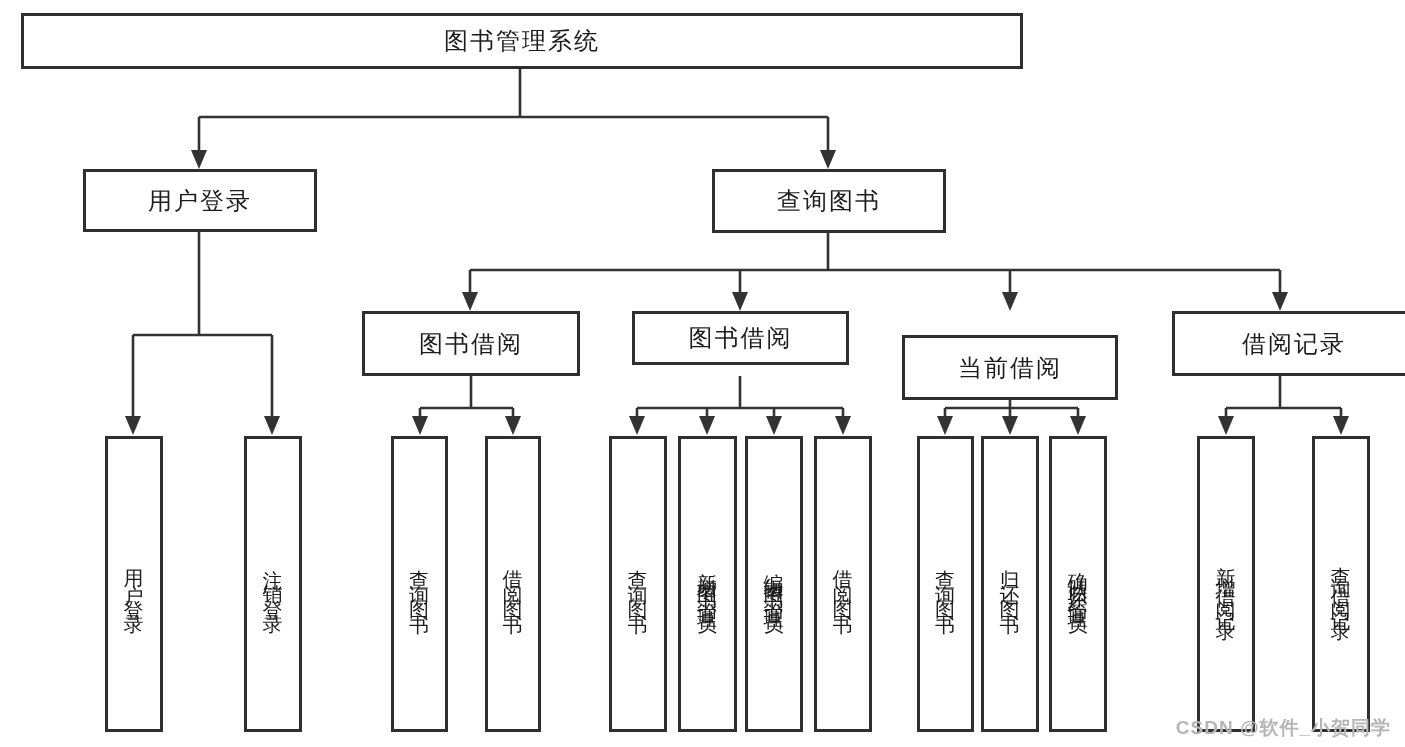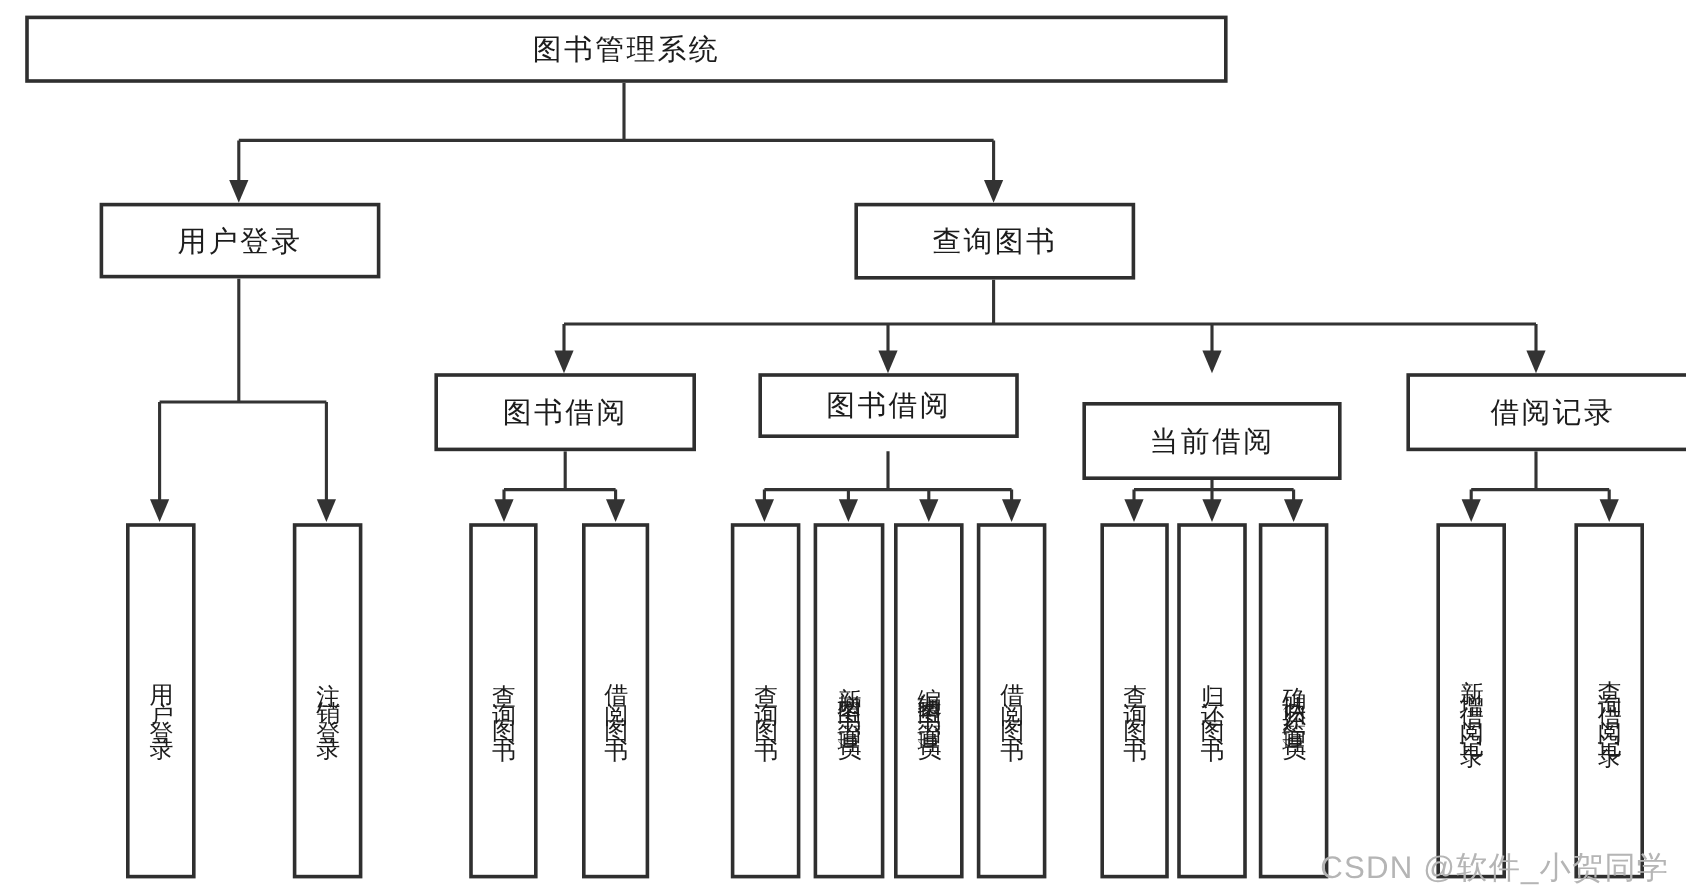--- a/index.html
+++ b/index.html
@@ -55,24 +55,25 @@
     line-height:1;
     white-space:nowrap;
   }
   .ls4 .label{letter-spacing:15px;}
   .ls6 .label{letter-spacing:11px;}
   .ls9 .label{letter-spacing:6px;}
   .watermark{
     position:absolute;
     right:14px;
     bottom:6px;
-    font-size:26px;
+    font-size:19px;
     letter-spacing:1px;
     color:var(--watermark,#b5b5b5);
     white-space:nowrap;
+    font-weight:bold;
   }
 </style>
 </head>
 <body>
 
 <div class="canvas">
 
   <svg id="connector-svg" viewBox="0 0 1405 747" xmlns="http://www.w3.org/2000/svg">
 
     <path d="M520 69 L520 117 M199 117 L828 117 M199 117 L199 152 M828 117 L828 152"></path>

